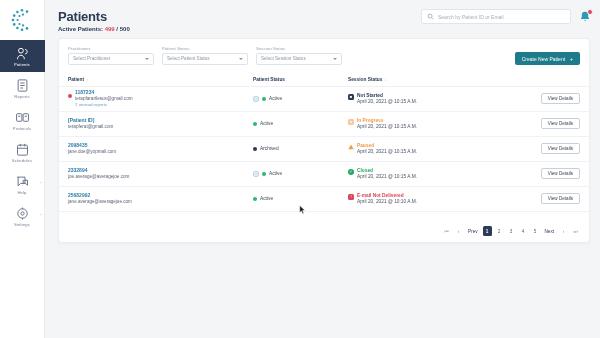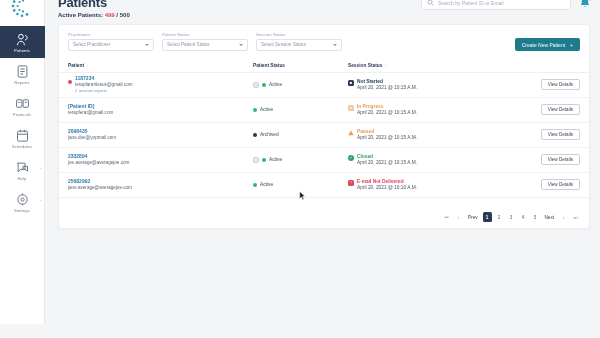--- a/index.html
+++ b/index.html
@@ -2,21 +2,21 @@
 <html><head>
 <meta charset="utf-8">
 <style>
   * { box-sizing: border-box; margin: 0; padding: 0; }
   html, body {
     width: 600px; height: 338px;
     font-family: "Liberation Sans", sans-serif;
     background: #f4f5f7;
     overflow: hidden;
   }
-  .app { position: relative; width: 600px; height: 324px; display: flex; align-items: flex-end; }
+  .app { position: relative; width: 600px; height: 324px; display: flex; }
 
   
   .sidebar {
     width: 45px; height: 338px;
     background: #ffffff;
     border-right: 1px solid #e9eaee;
     display: flex; flex-direction: column; align-items: center;
     flex: 0 0 45px;
   }
   .logo-box {

